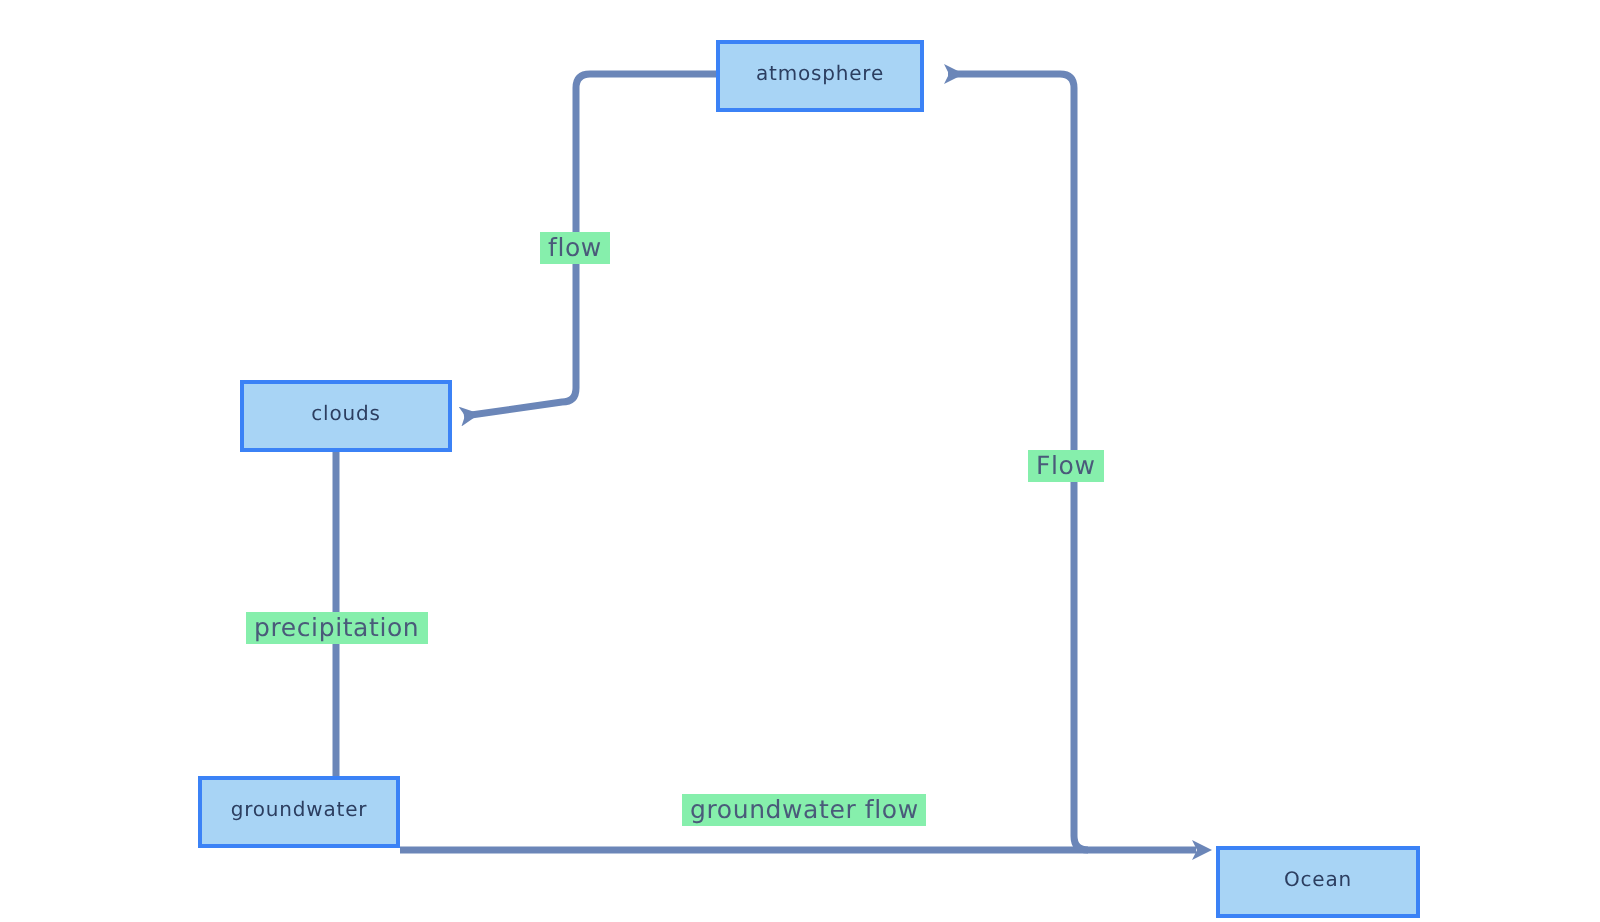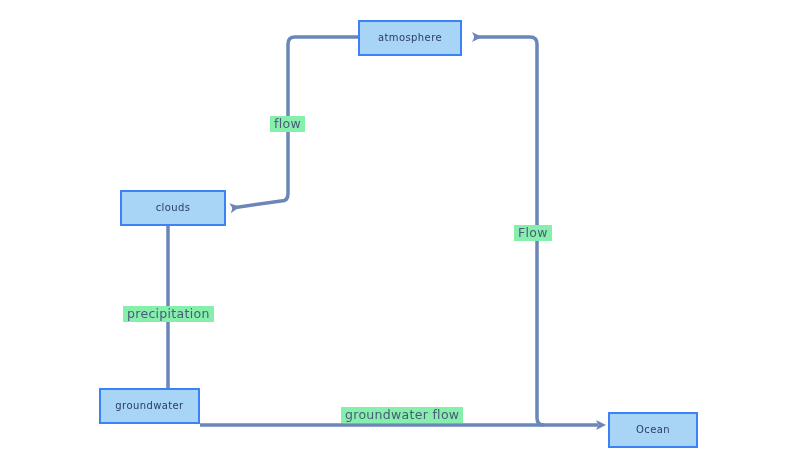--- a/index.html
+++ b/index.html
@@ -51,25 +51,25 @@
     letter-spacing: 0.3px;
     background: #86efac;
     padding: 1px 4px;
     white-space: nowrap;
     line-height: 1.1;
     font-family: "DejaVu Sans", sans-serif;
   }
   .node-atmosphere { left: 358px; top: 20px; width: 104px; height: 36px; }
   .node-clouds     { left: 120px; top: 190px; width: 106px;  height: 36px; }
   .node-groundwater{ left: 99px;  top: 388px; width: 101px; height: 36px; }
-  .node-ocean      { left: 608px; top: 412px; width: 90px; height: 36px; }
+  .node-ocean      { left: 608px; top: 423px; width: 102px; height: 36px; }
   .label-flow-top        { left: 270px; top: 116px; }
   .label-flow-right      { left: 514px; top: 225px; }
   .label-precipitation   { left: 113px; top: 306px; margin-left: 10px; }
-  .label-groundwater-flow{ left: 341px; top: 407px; }
+  .label-groundwater-flow{ left: 341px; top: 397px; }
 </style>
 </head>
 <body>
 
 <div id="canvas">
 
   <svg id="edges" viewBox="0 0 800 461" xmlns="http://www.w3.org/2000/svg">
     <defs>
       <marker id="arrow-left" markerWidth="10" markerHeight="10" refX="8" refY="5" orient="auto" markerUnits="userSpaceOnUse">
         <path d="M10,0 L0,5 L10,10 L7.5,5 Z" fill="#6b86b8"></path>

